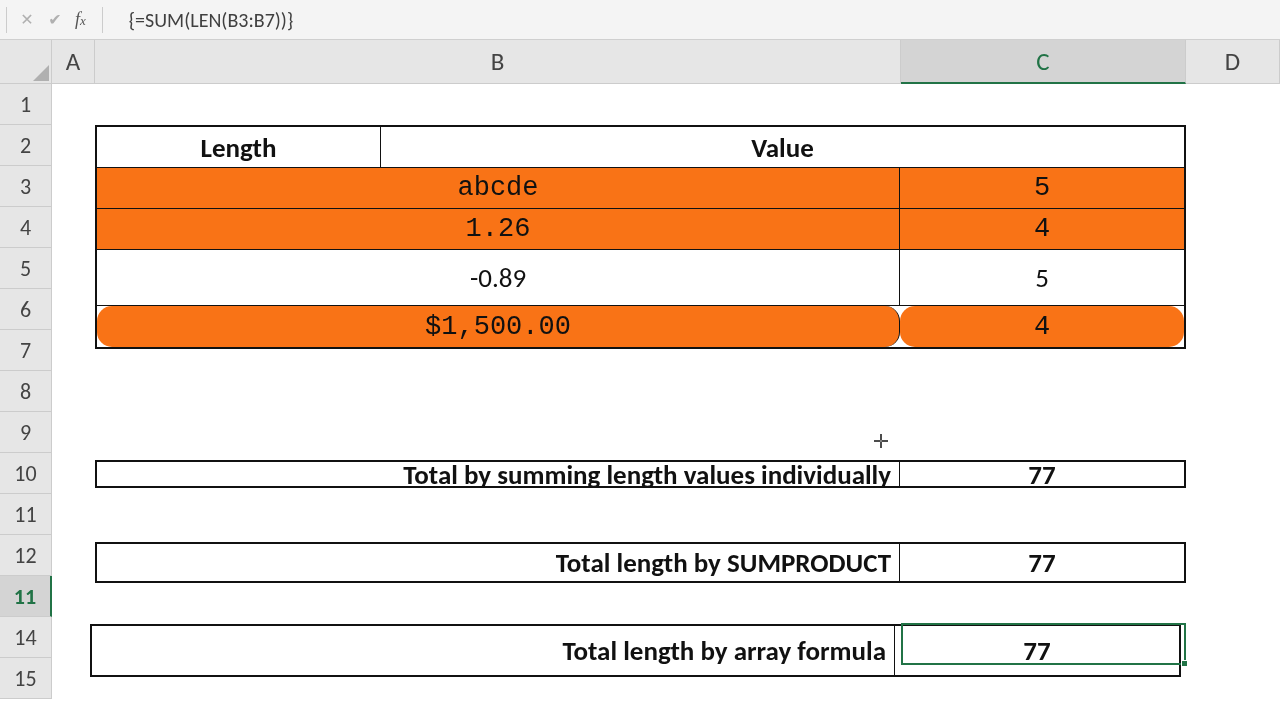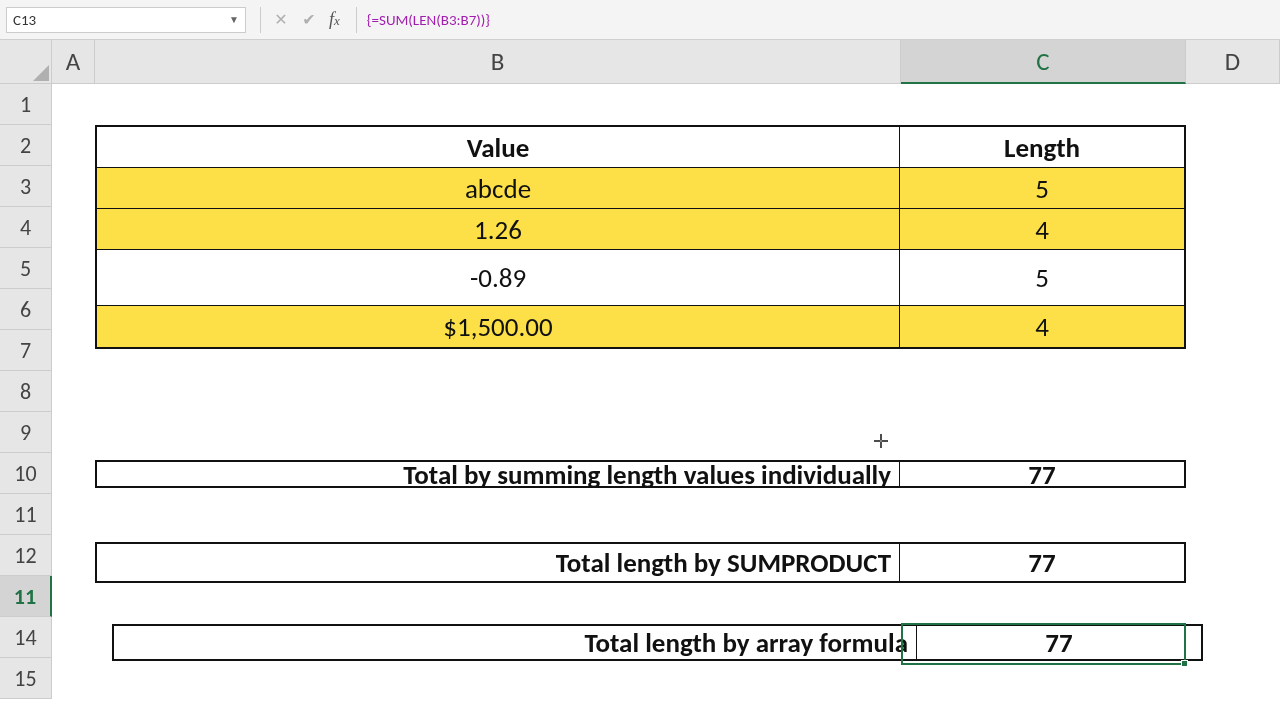--- a/index.html
+++ b/index.html
@@ -54,23 +54,24 @@
   .fb-btn.check { color: #b0b0b0; }
   .fx {
     font-style: italic;
     font-family: "Times New Roman", serif;
     font-size: 18px;
     color: #555;
     margin: 0 10px 0 6px;
   }
   .formula-input {
     flex: 1;
-    font-size: 15px;
-    color: #a21caf;
+    font-size: 20px;
+    color: #404040;
     padding-left: 4px;
+    margin-left: 16px;
   }
 
   
   .sheet {
     position: relative;
     width: 1280px;
     height: 680px;
   }
   .corner {
     position: absolute;
@@ -149,23 +150,23 @@
     border-right: 1px solid #111;
     border-bottom: 1px solid #111;
     display: flex;
     align-items: center;
     justify-content: center;
     font-size: 27px;
     color: #111;
     padding: 0 8px;
   }
   .tbl .c:last-child { border-right: none; }
-  .tbl .r:last-child .c { border-bottom: none; }
+  .tbl .r:last-child .c { border-bottom: none; border-radius: 15px; }
   .tbl .c.hdr { font-weight: bold; }
-  .tbl .c.shade { background: #fde047; }
+  .tbl .c.shade { background: #f97316; font-family: Liberation Mono, monospace; }
 
   .tbl2 {
     position: absolute;
     border: 2px solid #111;
     display: flex;
   }
   .tbl2 .c {
     display: flex;
     align-items: center;
     font-size: 27px;
@@ -193,24 +194,20 @@
     position: absolute;
     font-size: 16px;
     color: #111;
     pointer-events: none;
   }
 </style>
 </head>
 <body>
 
 <div class="formula-bar">
-  <div class="name-box">
-    <span>C13</span>
-    <span class="dd">▼</span>
-  </div>
   <div class="vsep"></div>
   <div class="fb-btn">✕</div>
   <div class="fb-btn check">✔</div>
   <div class="fx">f<span style="font-size:13px">x</span></div>
   <div class="vsep"></div>
   <div class="formula-input">{=SUM(LEN(B3:B7))}</div>
 </div>
 
 <div class="sheet">
   <div class="corner">
@@ -241,22 +238,22 @@
       <div class="row-h active" style="height: 41px;">11</div>
       <div class="row-h" style="height: 41px;">14</div>
       <div class="row-h" style="height: 41px;">15</div>
     </div>
 
   <div class="cells">
     <div class="content">
 
       <div class="tbl" style="left:43px; top:41px; width:1091px;">
         <div class="r" style="height:41px">
+          <div class="c hdr" style="width:285px">Length</div>
           <div class="c hdr" style="width:806px">Value</div>
-          <div class="c hdr" style="width:285px">Length</div>
         </div>
         <div class="r" style="height:41px">
           <div class="c shade" style="width:806px">abcde</div>
           <div class="c shade" style="width:285px">5</div>
         </div>
         <div class="r" style="height:41px">
           <div class="c shade" style="width:806px">1.26</div>
           <div class="c shade" style="width:285px">4</div>
         </div>
         <div class="r" style="height:56px">
@@ -272,21 +269,21 @@
       <div class="tbl2" style="left:43px; top:376px; width:1091px; height:28px">
         <div class="c" style="width:806px">Total by summing length values individually</div>
         <div class="c" style="width:285px">77</div>
       </div>
 
       <div class="tbl2" style="left:43px; top:458px; width:1091px; height:41px">
         <div class="c" style="width:806px">Total length by SUMPRODUCT</div>
         <div class="c" style="width:285px">77</div>
       </div>
 
-      <div class="tbl2" style="left:60px; top:540px; width:1091px; height:37px">
+      <div class="tbl2" style="left:38px; top:540px; width:1091px; height:53px">
         <div class="c" style="width:806px">Total length by array formula</div>
         <div class="c" style="width:285px">77</div>
       </div>
 
       <div class="active-cell" style="left:849px; top:539px; width:285px; height:42px">
         <div class="handle"></div>
       </div>
 
       <div class="cursor-plus" style="left:822px; top:349px">
         <svg width="14" height="14">

